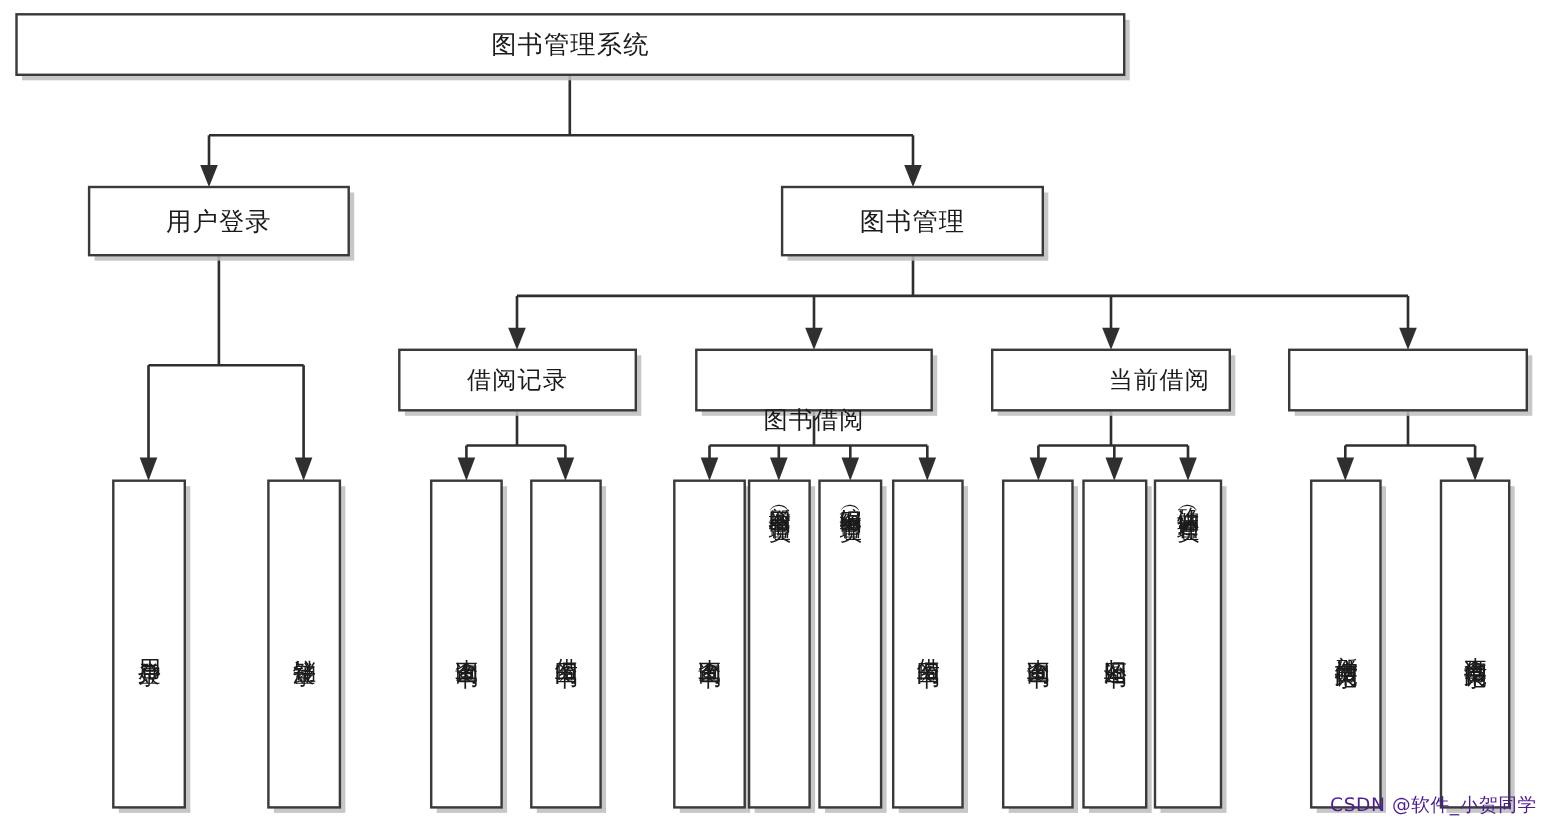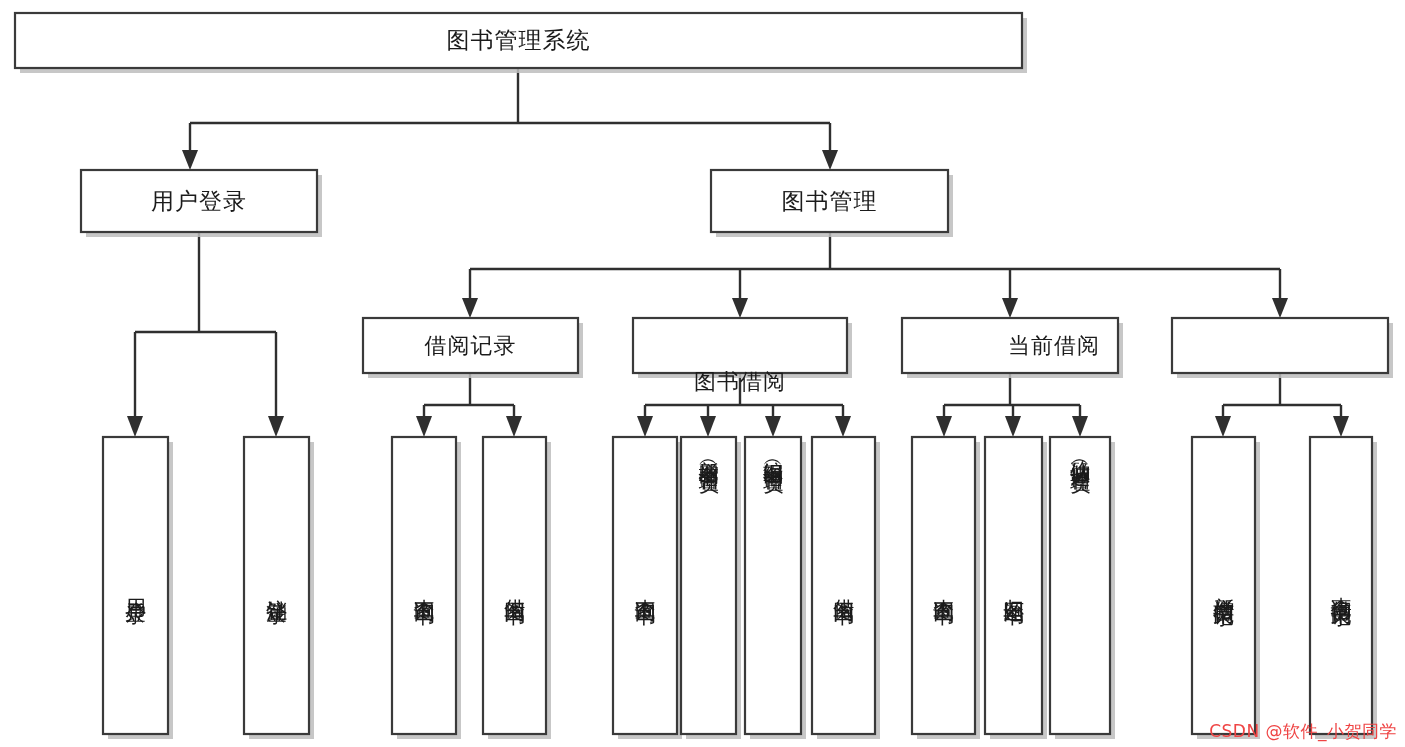--- a/index.html
+++ b/index.html
@@ -70,21 +70,21 @@
     justify-content: center;
     letter-spacing: 1px;
     pointer-events: none;
   }
   .watermark {
     position: absolute;
     right: 8px;
     bottom: 4px;
     font-family: "DejaVu Sans", "Liberation Sans", sans-serif;
     font-size: 17px;
-    color: #ef4444;
+    color: #4c1d95;
     letter-spacing: 0.5px;
     pointer-events: none;
     white-space: nowrap;
   }
 </style>
 </head>
 <body>
 
 <div id="diagram-root">
 

